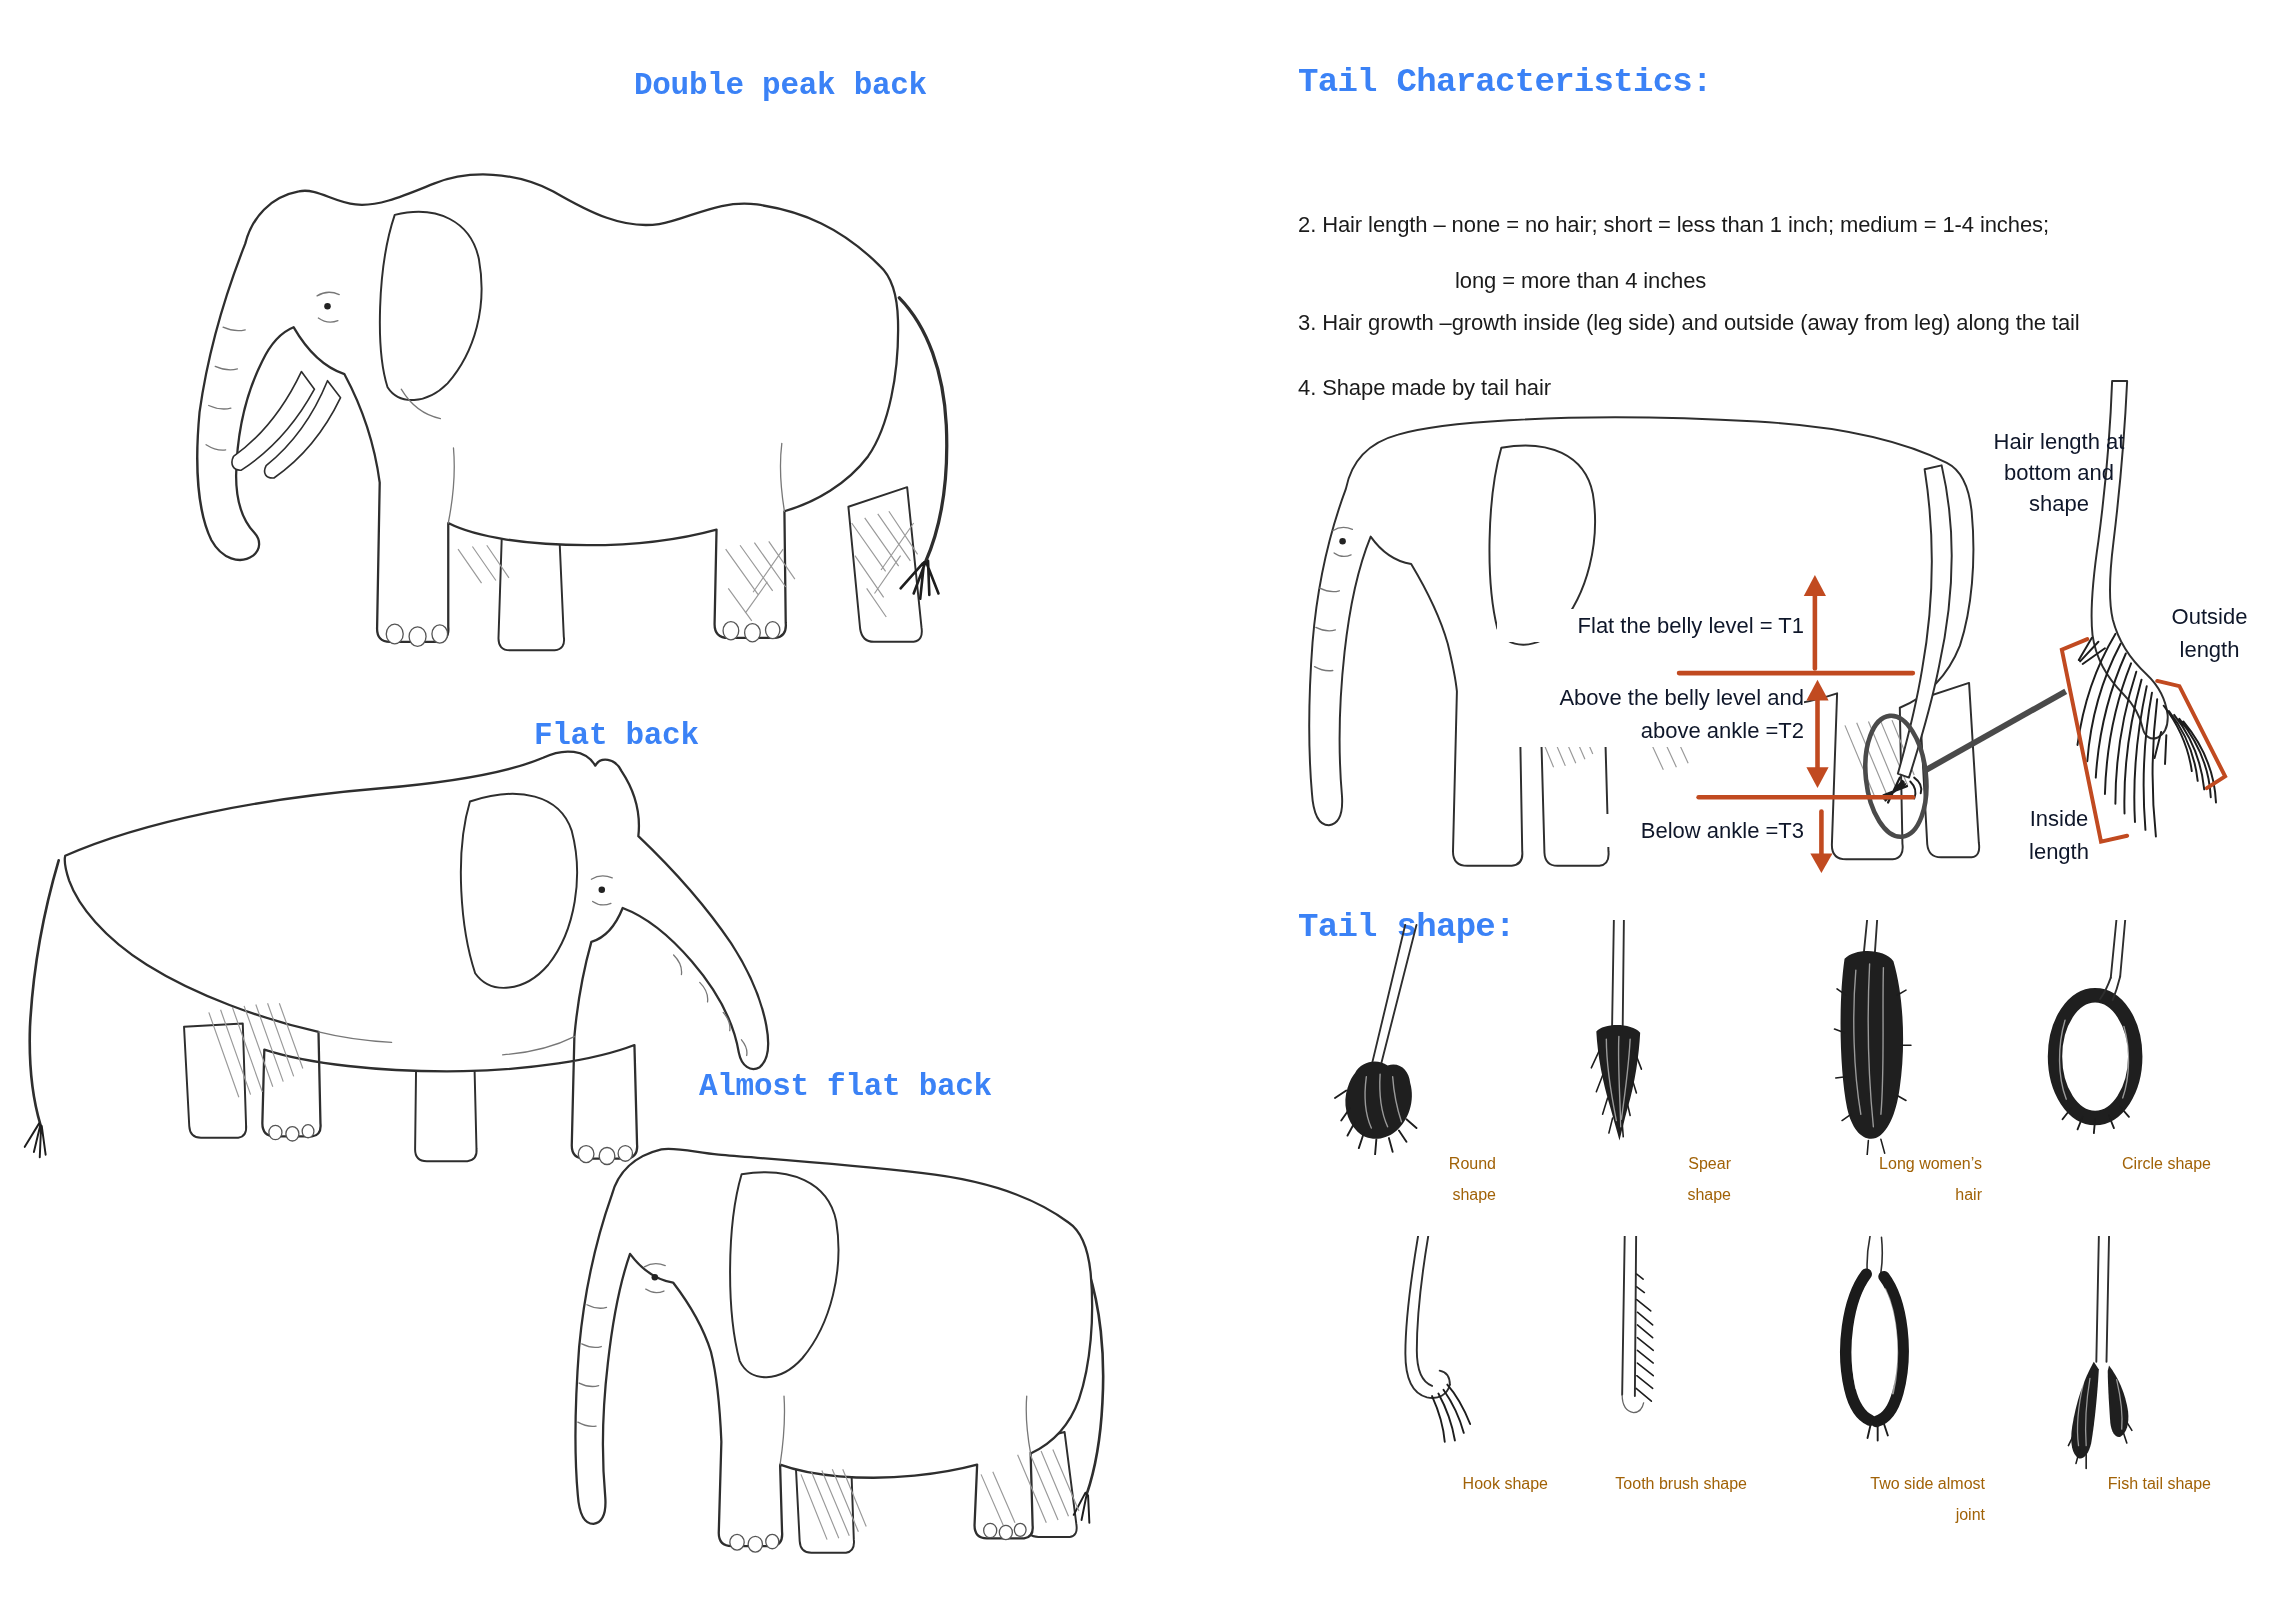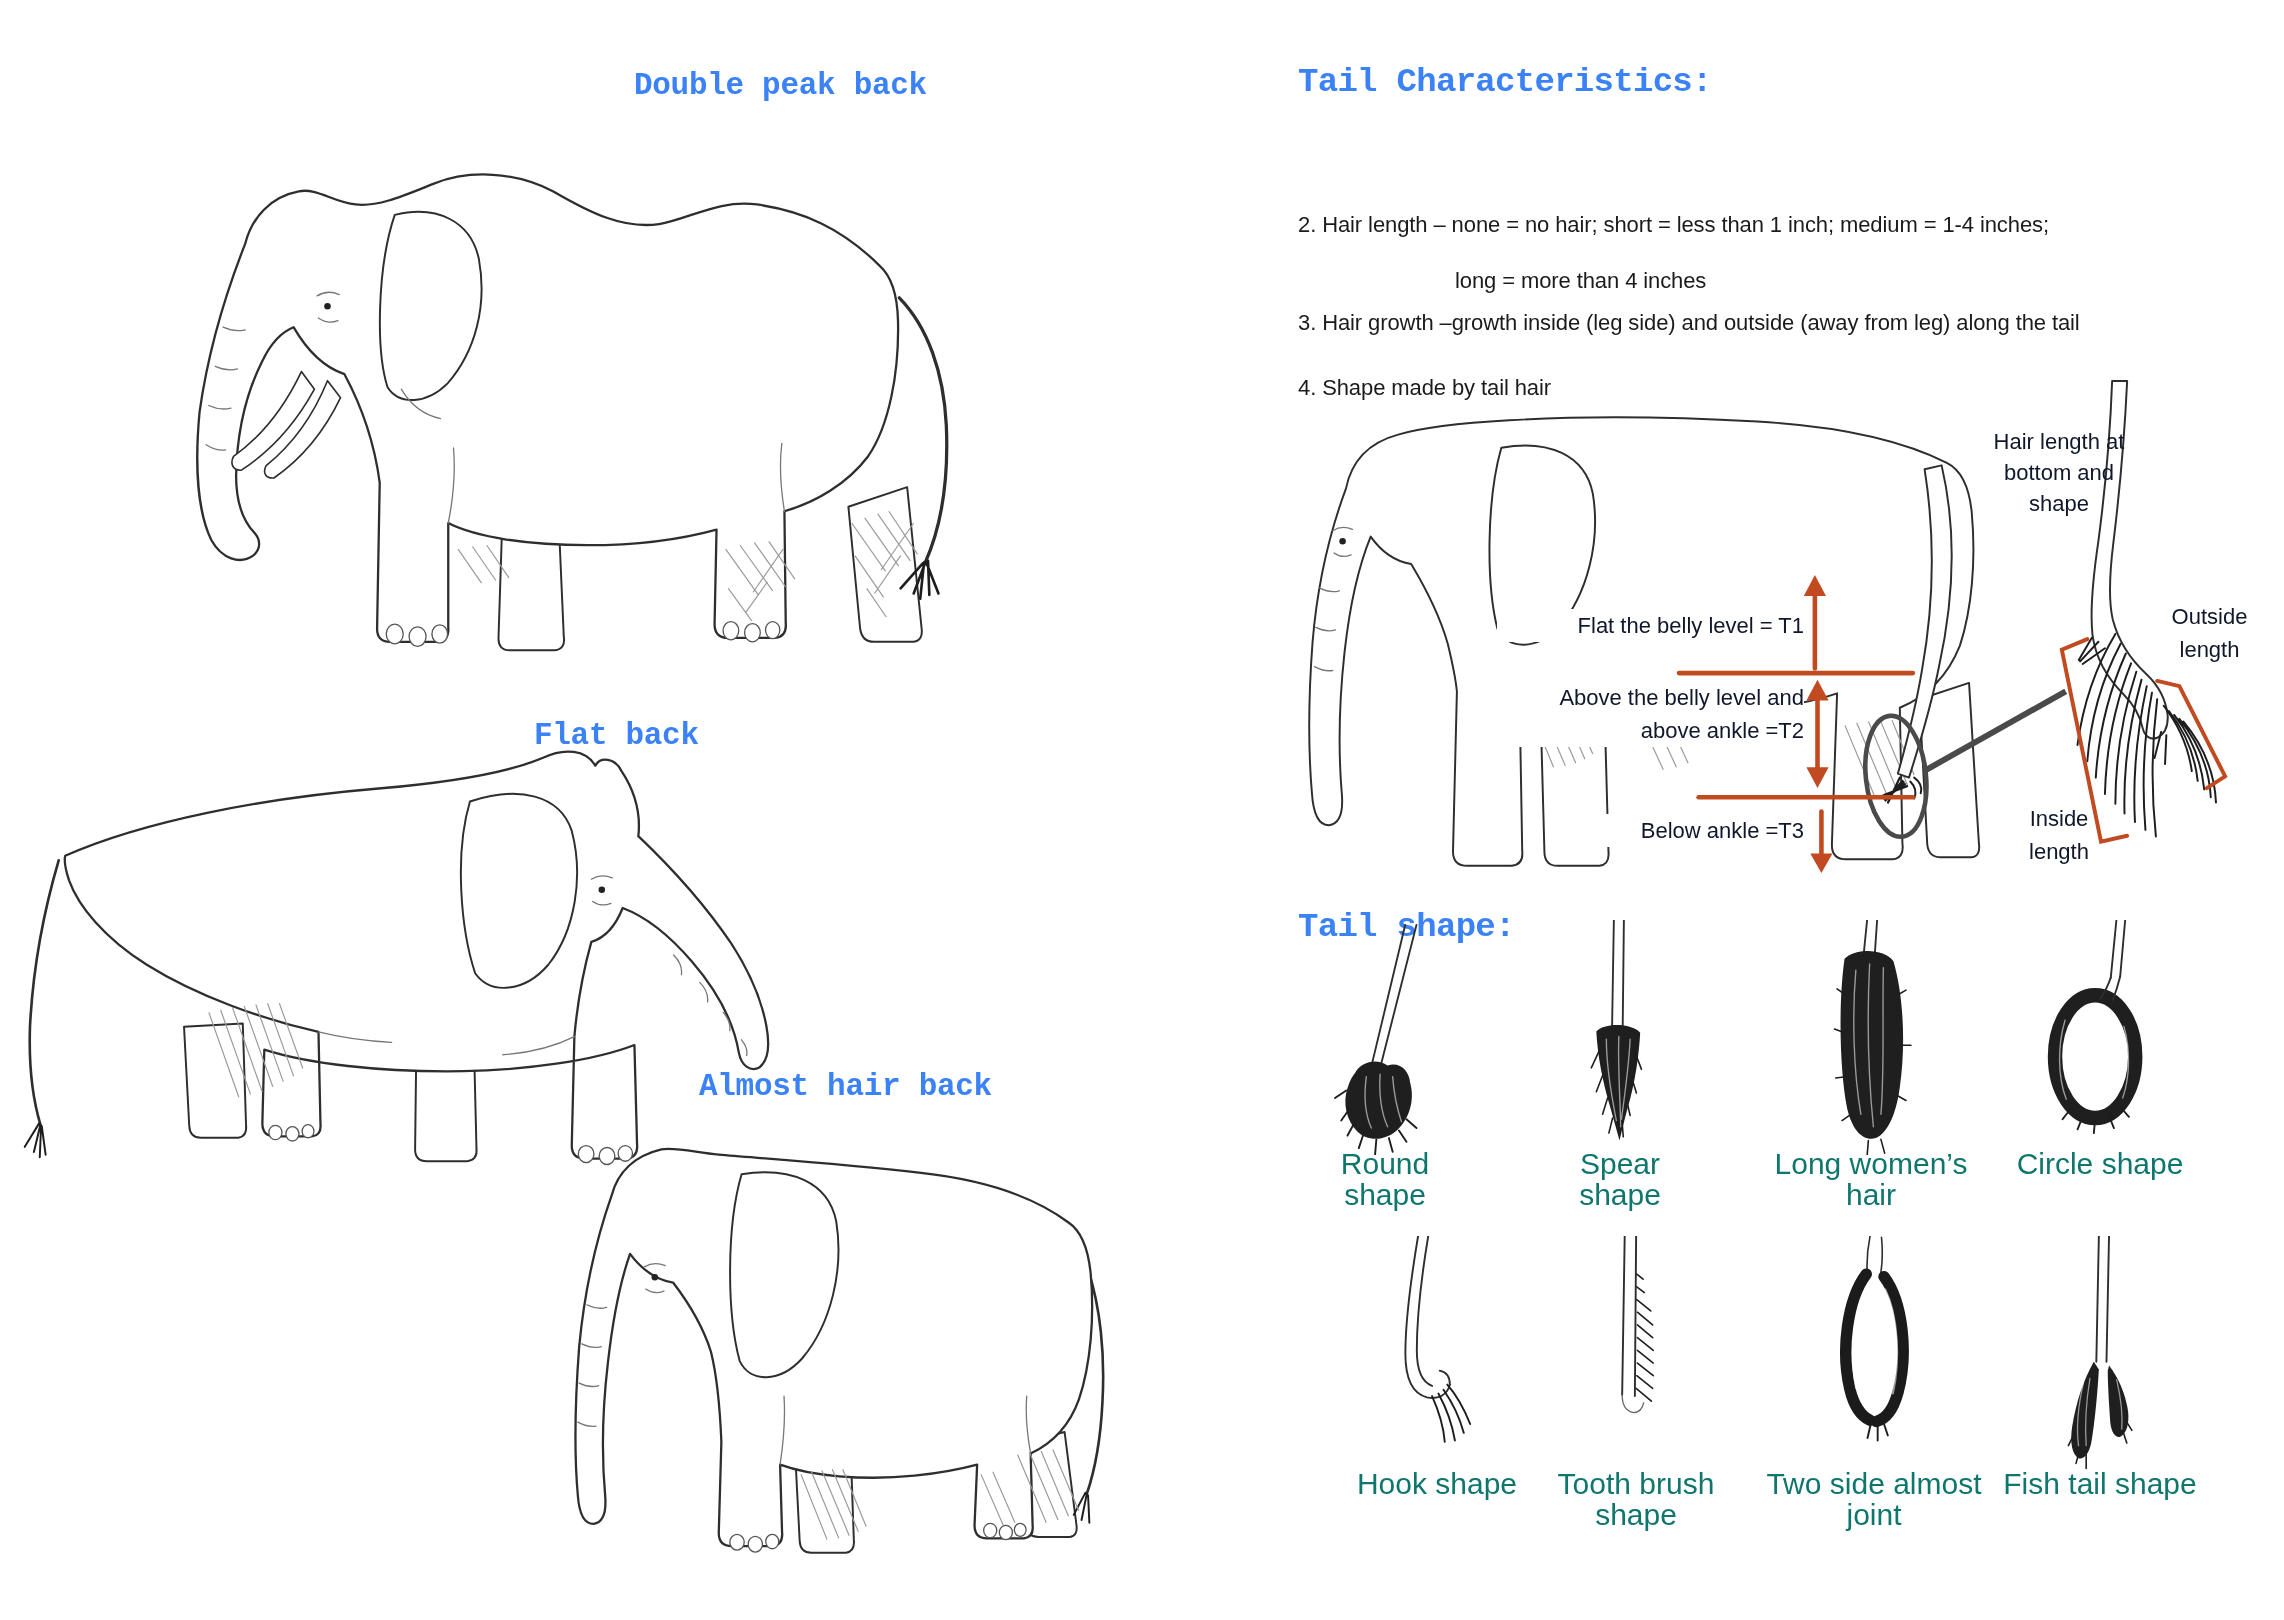--- a/index.html
+++ b/index.html
@@ -6,21 +6,21 @@
   .page{position:relative;width:2284px;height:1620px;background:#ffffff;overflow:hidden;
         font-family:"Liberation Sans",sans-serif;color:#1a1a1a;}
   .abs{position:absolute;}
   .h-orange{font-weight:bold;color:#3b82f6;letter-spacing:-0.7px;font-family:Liberation Mono, monospace;}
   .h1{font-size:34px;}
   .h2{font-size:31px;letter-spacing:-0.3px;}
   .body-text{font-size:22px;line-height:34px;letter-spacing:-0.1px;color:#1b1b1b;}
   .diag-label{font-size:22px;line-height:33px;color:#0f172a;background:#fff;}
   .r{text-align:right;}
   .c{text-align:center;}
-  .tail-label{font-size:30px;line-height:31px;text-align:center;color:#0f766e;}
+  .tail-label{font-size:16px;line-height:31px;text-align:right;color:#a16207;}
   svg{display:block;}
   .ink{stroke:#2e2e2e;fill:none;stroke-width:3;stroke-linecap:round;stroke-linejoin:round;}
   .body-fill{fill:#ffffff;stroke:#2e2e2e;stroke-width:3.5;stroke-linejoin:round;}
   .soft{stroke:#777;stroke-width:2;fill:none;stroke-linecap:round;}
   .hatch{stroke:#9a9a9a;stroke-width:1.8;fill:none;}
   .hair{stroke:#1d1d1d;stroke-width:3;fill:none;stroke-linecap:round;}
   .hairfill{fill:#1f1f1f;stroke:none;}
   .whitestreak{stroke:#fff;stroke-width:2.2;fill:none;opacity:.55;stroke-linecap:round;}
   .orange{stroke:#c14a20;fill:none;stroke-linecap:round;}
   .orangefill{fill:#c14a20;stroke:none;}
@@ -72,21 +72,21 @@
     <path class="soft" d="M860,515 C830,530 790,540 750,543 M468,508 C500,516 540,522 580,524"></path>
     <ellipse cx="878" cy="695" rx="12" ry="13" class="body-fill" style="stroke:#555;stroke-width:2"></ellipse>
     <ellipse cx="910" cy="698" rx="12" ry="13" class="body-fill" style="stroke:#555;stroke-width:2"></ellipse>
     <ellipse cx="938" cy="694" rx="11" ry="12" class="body-fill" style="stroke:#555;stroke-width:2"></ellipse>
     <ellipse cx="402" cy="662" rx="10" ry="11" class="body-fill" style="stroke:#555;stroke-width:2"></ellipse>
     <ellipse cx="428" cy="664" rx="10" ry="11" class="body-fill" style="stroke:#555;stroke-width:2"></ellipse>
     <ellipse cx="452" cy="660" rx="9" ry="10" class="body-fill" style="stroke:#555;stroke-width:2"></ellipse>
     <path class="hatch" d="M300,478 l46,130 M318,474 l46,130 M336,470 l46,130 M354,468 l44,124 M372,466 l42,118 M390,464 l40,112 M408,464 l36,100"></path>
   </svg>
 
-  <div class="abs h-orange h2" style="left:699px;top:1069px;">Almost hair back</div>
+  <div class="abs h-orange h2" style="left:699px;top:1069px;">Almost flat back</div>
 
   <svg class="abs" style="left:516px;top:1109px;" width="598" height="460" viewBox="0 0 915 705">
     <path class="body-fill" style="stroke-width:3" d="M428,545 L434,662 Q435,680 452,680 L505,680 Q519,678 517,660 L513,545 Z"></path>
     <path class="body-fill" style="stroke-width:3" d="M760,515 L780,638 Q783,656 800,656 L848,656 Q861,654 858,636 L840,495 Z"></path>
     <path class="ink" style="stroke-width:4" d="M872,235 C896,300 902,380 898,450 C895,510 886,555 874,590"></path>
     <path class="hair" style="stroke-width:3" d="M874,590 l-8,40 M876,592 l2,42 M872,588 l-18,34"></path>
     <path class="body-fill" d="M222,62 C180,72 155,98 146,132 C122,200 104,280 96,365 C90,445 88,525 94,592 C96,620 104,636 118,636 C132,634 138,620 136,594 C130,528 132,458 140,390 C148,318 160,262 174,222 C192,246 214,262 240,266 C266,300 286,334 298,372 C308,412 312,462 314,510 L310,650 Q310,670 330,670 L392,670 Q409,668 407,648 L404,545 C450,562 530,570 610,562 C648,558 680,552 706,545 L702,638 Q702,658 721,658 L778,658 Q793,656 791,638 L788,528 C822,512 848,484 862,445 C880,392 886,318 880,252 C876,212 864,186 846,174 C790,132 710,108 620,98 C500,84 380,76 310,70 C272,66 242,58 222,62 Z"></path>
     <path class="body-fill" style="stroke-width:3" d="M345,100 C420,88 478,112 490,172 C502,246 482,330 438,382 C404,420 358,420 342,386 C322,312 322,178 345,100 Z"></path>
     <circle cx="212" cy="258" r="5" fill="#222"></circle>
     <path class="soft" d="M196,242 q15,-9 32,-2 M198,276 q13,9 28,3"></path>

